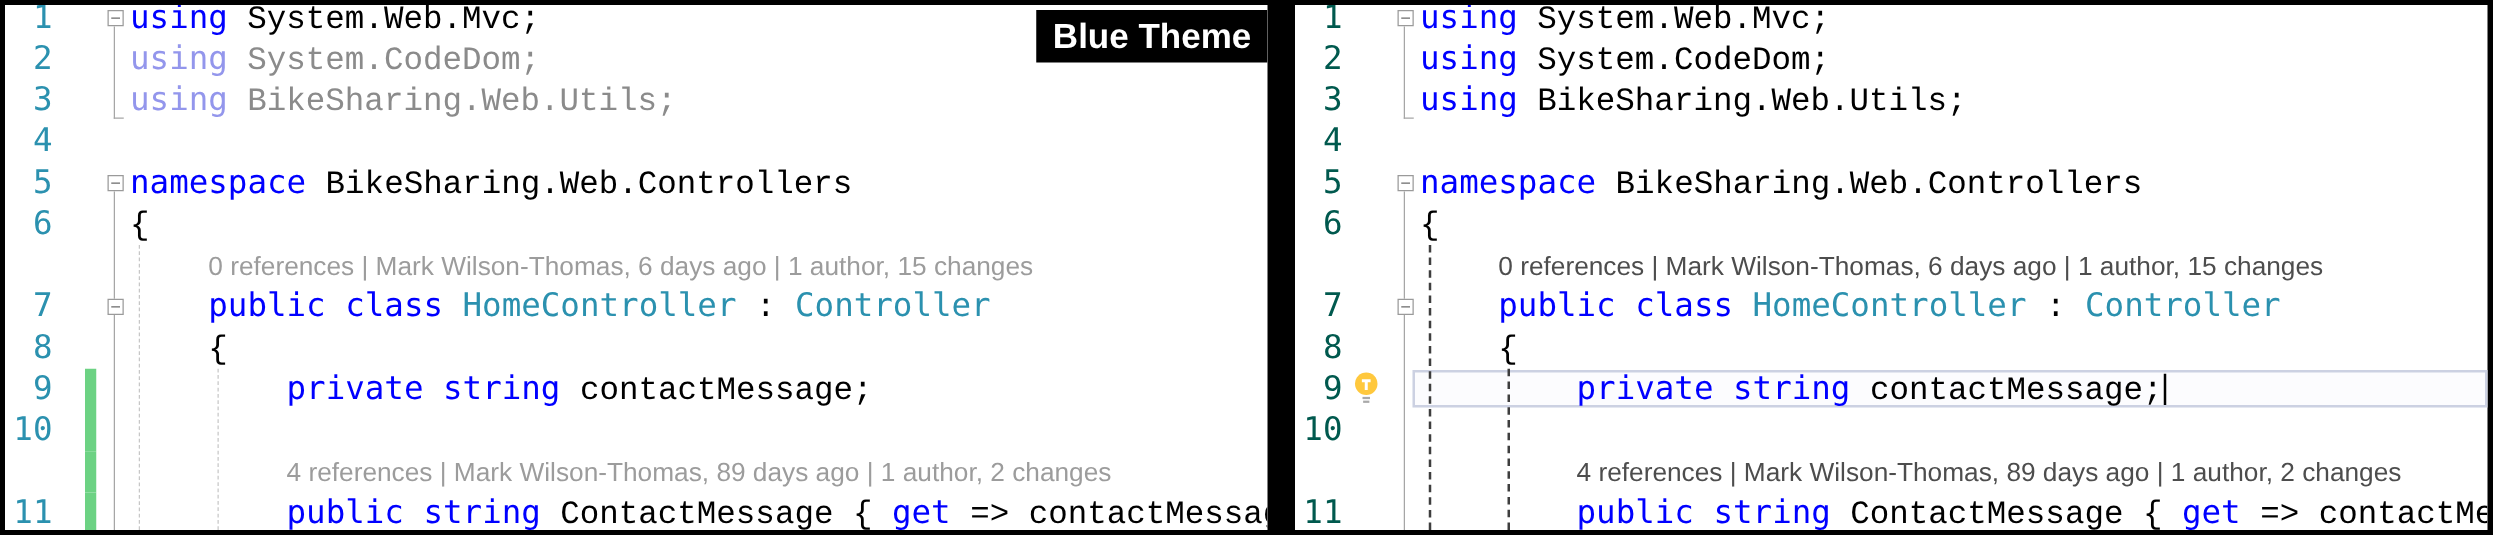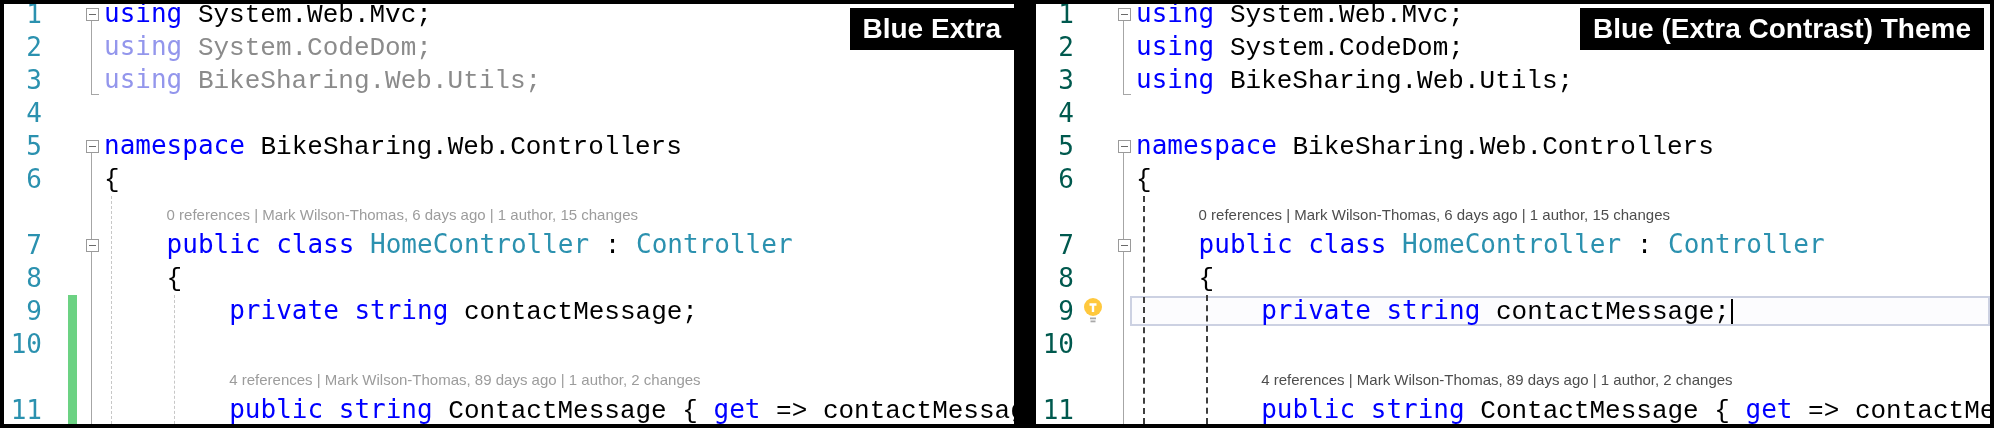--- a/index.html
+++ b/index.html
@@ -40,21 +40,21 @@
   .cell-code{flex:1;overflow:hidden;}
   .indwrap{display:inline-block;}
 
   .tok-kw{color:var(--c-kw);}
   .tok-pl{color:var(--c-pl);font-family:Liberation Mono, monospace;}
   .tok-ty{color:var(--c-ty);}
   .faded.tok-kw{color:var(--c-faded-kw);}
   .faded.tok-pl{color:var(--c-faded-pl);}
 
   .codelens-text{
-    font-family:"Liberation Sans", sans-serif;font-size:15px;font-weight:400;
+    font-family:"Liberation Sans", sans-serif;font-size:21px;font-weight:400;
   }
   .panel[data-variant="blue"] .codelens-text{color:var(--c-cl-blue);}
   .panel[data-variant="contrast"] .codelens-text{color:var(--c-cl-contrast);}
 
   .caret{display:inline-block;width:2px;height:25px;background:#000;vertical-align:middle;margin-left:1px;}
 
   
   .deco{position:absolute;}
   .z1{z-index:1;} .z3{z-index:3;}
   .outline-a{left:87px;top:17px;height:74px;width:1px;background:#a6a6a6;}
@@ -98,21 +98,21 @@
         <div class="row"><span class="cell-num">5</span><span class="cell-margin"></span><span class="cell-fold"><span class="foldbox"><span class="minusline"></span></span></span><span class="cell-code"><span class="indwrap" style="padding-left: 0ch;"><span class="tok-kw">namespace</span><span class="tok-pl"> BikeSharing.Web.Controllers</span></span></span></div>
         <div class="row"><span class="cell-num">6</span><span class="cell-margin"></span><span class="cell-fold"></span><span class="cell-code"><span class="indwrap" style="padding-left: 0ch;"><span class="tok-pl">{</span></span></span></div>
         <div class="row codelens"><span class="cell-num"></span><span class="cell-margin"></span><span class="cell-fold"></span><span class="cell-code"><span class="indwrap" style="padding-left: 4ch;"><span class="codelens-text">0 references | Mark Wilson-Thomas, 6 days ago | 1 author, 15 changes</span></span></span></div>
         <div class="row"><span class="cell-num">7</span><span class="cell-margin"></span><span class="cell-fold"><span class="foldbox"><span class="minusline"></span></span></span><span class="cell-code"><span class="indwrap" style="padding-left: 4ch;"><span class="tok-kw">public</span><span class="tok-pl"> </span><span class="tok-kw">class</span><span class="tok-pl"> </span><span class="tok-ty">HomeController</span><span class="tok-pl"> : </span><span class="tok-ty">Controller</span></span></span></div>
         <div class="row"><span class="cell-num">8</span><span class="cell-margin"></span><span class="cell-fold"></span><span class="cell-code"><span class="indwrap" style="padding-left: 4ch;"><span class="tok-pl">{</span></span></span></div>
         <div class="row"><span class="cell-num">9</span><span class="cell-margin"><span class="chgbar"></span></span><span class="cell-fold"></span><span class="cell-code"><span class="indwrap" style="padding-left: 8ch;"><span class="tok-kw">private</span><span class="tok-pl"> </span><span class="tok-kw">string</span><span class="tok-pl"> contactMessage;</span></span></span></div>
         <div class="row"><span class="cell-num">10</span><span class="cell-margin"><span class="chgbar"></span></span><span class="cell-fold"></span><span class="cell-code"><span class="indwrap" style="padding-left: 0ch;"></span></span></div>
         <div class="row codelens"><span class="cell-num"></span><span class="cell-margin"><span class="chgbar"></span></span><span class="cell-fold"></span><span class="cell-code"><span class="indwrap" style="padding-left: 8ch;"><span class="codelens-text">4 references | Mark Wilson-Thomas, 89 days ago | 1 author, 2 changes</span></span></span></div>
         <div class="row"><span class="cell-num">11</span><span class="cell-margin"><span class="chgbar"></span></span><span class="cell-fold"></span><span class="cell-code"><span class="indwrap" style="padding-left: 8ch;"><span class="tok-kw">public</span><span class="tok-pl"> </span><span class="tok-kw">string</span><span class="tok-pl"> ContactMessage { </span><span class="tok-kw">get</span><span class="tok-pl"> =&gt; contactMessage</span></span></span></div>
       </div>
-    <div class="theme-label">Blue Extra</div>
+    <div class="theme-label">Blue Theme</div>
   </div>
 
   <div class="panel" data-variant="contrast">
     <div class="deco z1 current-line"></div>
     <div class="deco z1 outline-a"></div>
     <div class="deco z1 outline-a-tick"></div>
     <div class="deco z1 outline-b"></div>
     <div class="deco z3 guide guide-1"></div>
     <div class="deco z3 guide guide-2"></div>
     <div class="lines">
@@ -128,16 +128,15 @@
         <div class="row"><span class="cell-num">9</span><span class="cell-margin"><span class="bulb"><svg width="26" height="30" viewBox="0 0 26 30">
                 <circle cx="13" cy="10" r="9" fill="#FFC83D"></circle>
                 <path d="M9.5 7.5 h7 M13 7.5 v7.5" stroke="#ffffff" stroke-width="2.4" fill="none"></path>
                 <rect x="10" y="20.5" width="6" height="1.8" fill="#a9a9a9"></rect>
                 <rect x="10.5" y="23.5" width="5" height="1.8" fill="#a9a9a9"></rect>
               </svg></span></span><span class="cell-fold"></span><span class="cell-code"><span class="indwrap" style="padding-left: 8ch;"><span class="tok-kw">private</span><span class="tok-pl"> </span><span class="tok-kw">string</span><span class="tok-pl"> contactMessage;</span><span class="caret"></span></span></span></div>
         <div class="row"><span class="cell-num">10</span><span class="cell-margin"></span><span class="cell-fold"></span><span class="cell-code"><span class="indwrap" style="padding-left: 0ch;"></span></span></div>
         <div class="row codelens"><span class="cell-num"></span><span class="cell-margin"></span><span class="cell-fold"></span><span class="cell-code"><span class="indwrap" style="padding-left: 8ch;"><span class="codelens-text">4 references | Mark Wilson-Thomas, 89 days ago | 1 author, 2 changes</span></span></span></div>
         <div class="row"><span class="cell-num">11</span><span class="cell-margin"></span><span class="cell-fold"></span><span class="cell-code"><span class="indwrap" style="padding-left: 8ch;"><span class="tok-kw">public</span><span class="tok-pl"> </span><span class="tok-kw">string</span><span class="tok-pl"> ContactMessage { </span><span class="tok-kw">get</span><span class="tok-pl"> =&gt; contactMessage</span></span></span></div>
       </div>
-    <div class="theme-label">Blue (Extra Contrast) Theme</div>
   </div>
 
 </div>
 
 </body></html>

